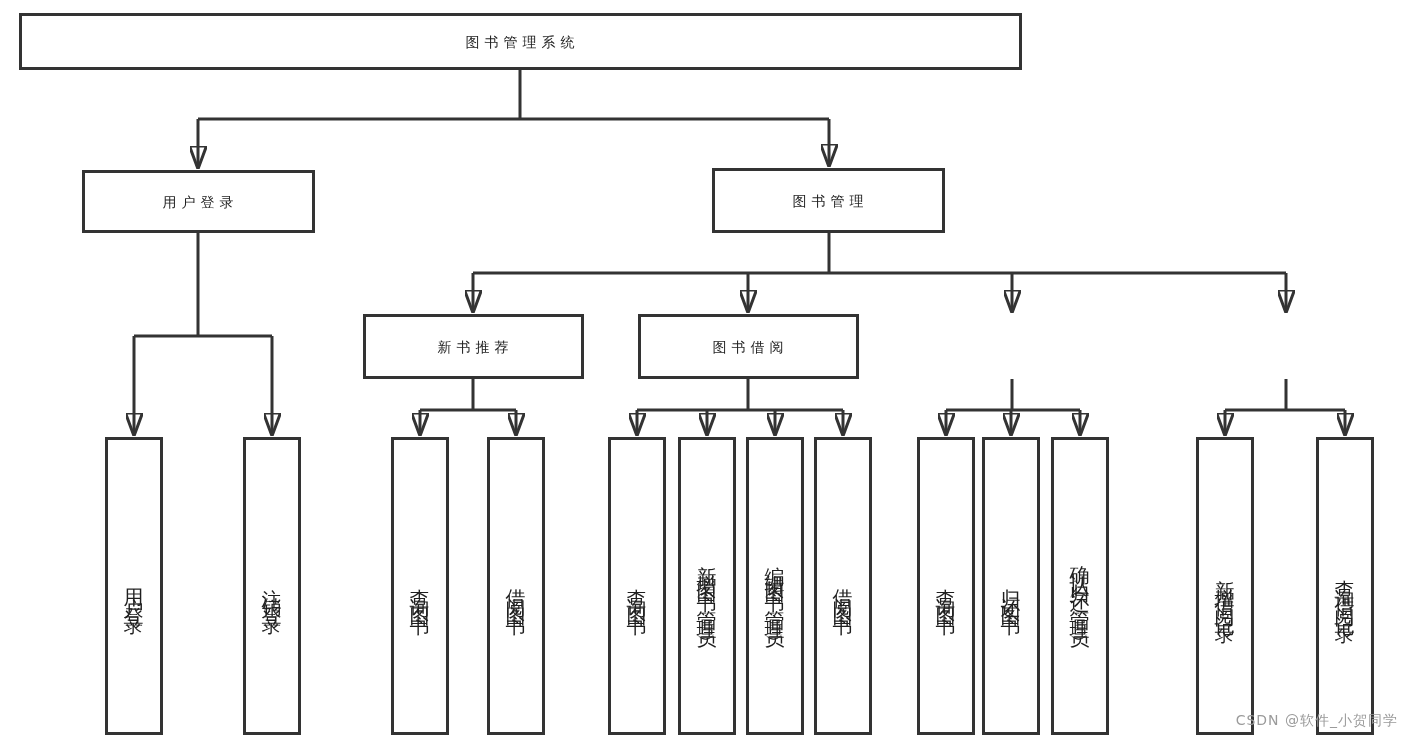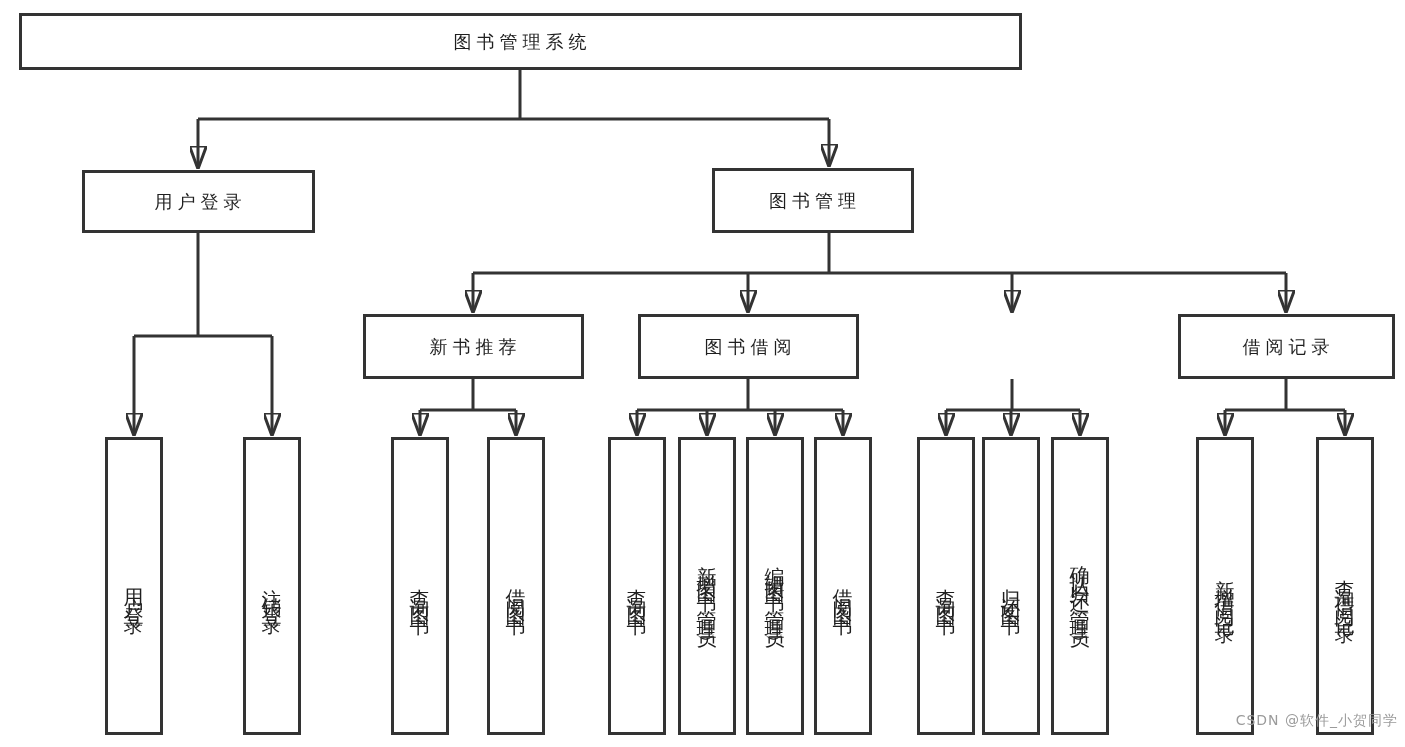--- a/index.html
+++ b/index.html
@@ -14,32 +14,32 @@
   .node{
     position:absolute;
     box-sizing:border-box;
     border:3px solid #333333;
     background:#ffffff;
     color:#1f1f1f;
     display:flex;align-items:center;justify-content:center;
     text-align:center;
     line-height:1;
   }
-  .node.h{font-size:18px;letter-spacing:5px;padding-left:4px;}
+  .node.h{font-size:14px;letter-spacing:5px;padding-left:4px;}
   .node.v{
     writing-mode:vertical-rl;
     text-orientation:mixed;
     font-size:20px;
     letter-spacing:9px;
     padding-top:9px;
   }
   
   .n-root          {left:19px;  top:13px;  width:1003px; height:57px;}
   .n-user-login    {left:82px;  top:170px; width:233px;  height:63px;}
-  .n-book-mgmt     {left:712px; top:168px; width:202px;  height:65px;}
+  .n-book-mgmt     {left:712px; top:168px; width:233px;  height:65px;}
   .n-new-book      {left:363px; top:314px; width:221px;  height:65px;}
   .n-book-borrow   {left:638px; top:314px; width:221px;  height:65px;}
   .n-current-borrow{left:902px; top:314px; width:220px;  height:65px;}
   .n-borrow-record {left:1178px;top:314px; width:217px;  height:65px;}
   
   .leaf{top:437px;width:58px;height:298px;}
   .n-a1{left:105px;}  .n-a2{left:243px;}
   .n-b1{left:391px;}  .n-b2{left:487px;}
   .n-c1{left:608px;}  .n-c2{left:678px;}  .n-c3{left:746px;}  .n-c4{left:814px;}
   .n-d1{left:917px;}  .n-d2{left:982px;}  .n-d3{left:1051px;}
@@ -114,21 +114,20 @@
     </g>
   </svg>
 
   <div class="node h n-root">图书管理系统</div>
 
   <div class="node h n-user-login">用户登录</div>
   <div class="node h n-book-mgmt">图书管理</div>
 
   <div class="node h n-new-book">新书推荐</div>
   <div class="node h n-book-borrow">图书借阅</div>
-  <div class="node h n-borrow-record">借阅记录</div>
 
   <div class="node v leaf n-a1">用户登录</div>
   <div class="node v leaf n-a2">注销登录</div>
 
   <div class="node v leaf n-b1">查询图书</div>
   <div class="node v leaf n-b2">借阅图书</div>
 
   <div class="node v leaf n-c1">查询图书</div>
   <div class="node v leaf n-c2">新增图书（管理员）</div>
   <div class="node v leaf n-c3">编辑图书（管理员）</div>

